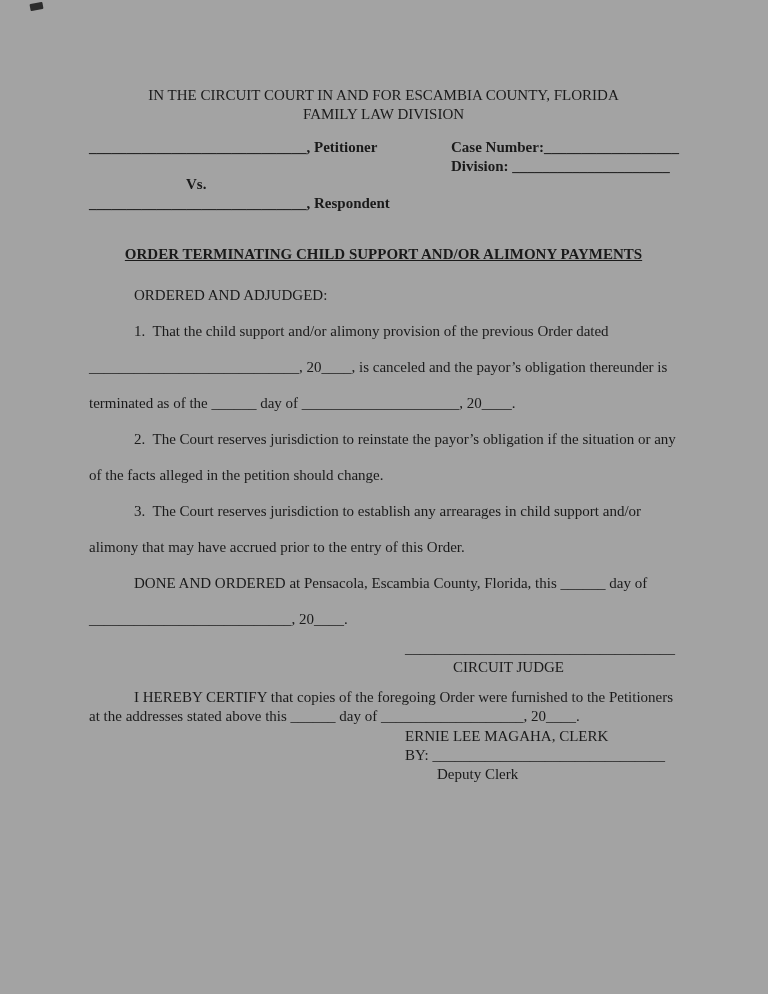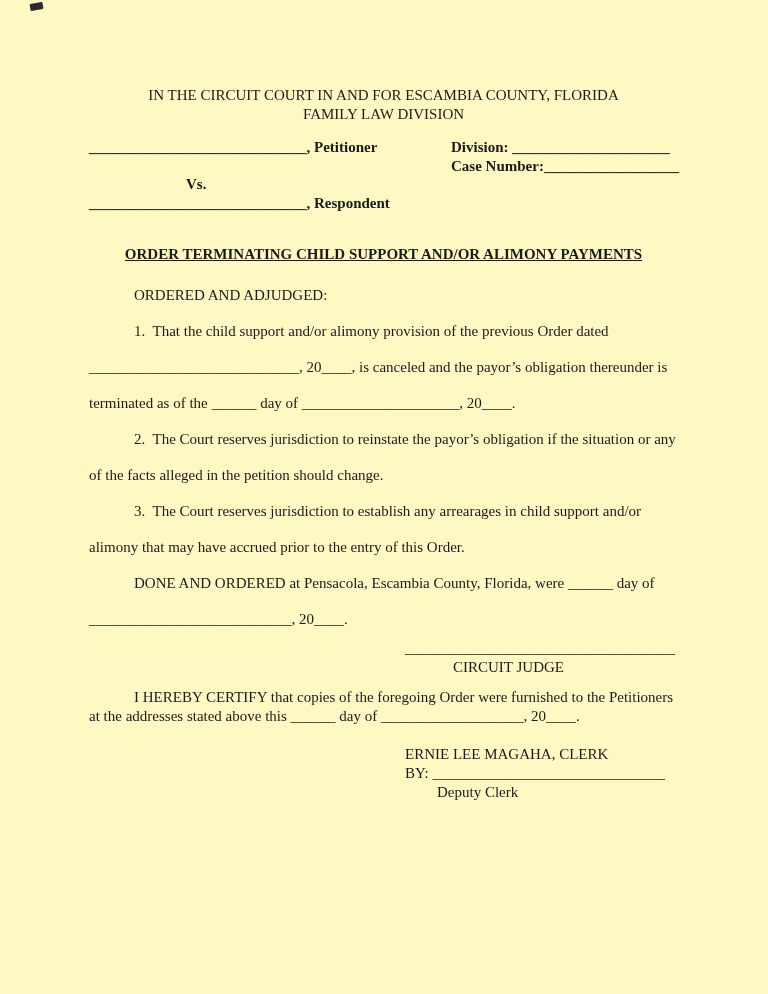--- a/index.html
+++ b/index.html
@@ -5,21 +5,21 @@
   html, body {
     margin: 0;
     padding: 0;
     background: #ffffff;
   }
   .page {
     position: relative;
     width: 768px;
     height: 994px;
     margin: 0 auto;
-    background: #fef9c3;
+    background: #a3a3a3;
     font-family: "Liberation Serif", "DejaVu Serif", serif;
     font-size: 15px;
     color: #1a1a1a;
     padding: 86px 90px 4px 89px;
     box-sizing: border-box;
     overflow: hidden;
   }
   .artifact {
     position: absolute;
     left: 30px;
@@ -72,21 +72,21 @@
     white-space: nowrap;
   }
   .sig-label { padding-left: 48px; }
   .certificate {
     margin: 11px 0 0 0;
     line-height: 19px;
     text-indent: 45px;
     white-space: pre-wrap;
   }
   .clerk-name {
-    margin-top: 19px;
+    margin-top: 1px;
     margin-left: 316px;
     line-height: 19px;
     white-space: nowrap;
   }
   .by-line {
     margin-left: 316px;
     line-height: 19px;
     white-space: nowrap;
   }
   .deputy {
@@ -106,33 +106,33 @@
     <div>FAMILY LAW DIVISION</div>
   </div>
 
   <div class="caption">
     <div class="cap-left">
       <div>_____________________________, Petitioner</div>
       <div class="vs">Vs.</div>
       <div>_____________________________, Respondent</div>
     </div>
     <div class="cap-right">
+      <div>Case Number:__________________</div>
       <div>Division: _____________________</div>
-      <div>Case Number:__________________</div>
     </div>
   </div>
 
   <div class="doc-title">ORDER TERMINATING CHILD SUPPORT AND/OR ALIMONY PAYMENTS</div>
 
   <div class="body-block">
     <p class="para">ORDERED AND ADJUDGED:</p>
     <p class="para">1.  That the child support and/or alimony provision of the previous Order dated ____________________________, 20____, is canceled and the payor’s obligation thereunder is terminated as of the ______ day of _____________________, 20____.</p>
     <p class="para">2.  The Court reserves jurisdiction to reinstate the payor’s obligation if the situation or any of the facts alleged in the petition should change.</p>
     <p class="para">3.  The Court reserves jurisdiction to establish any arrearages in child support and/or alimony that may have accrued prior to the entry of this Order.</p>
-    <p class="para">DONE AND ORDERED at Pensacola, Escambia County, Florida, were ______ day of ___________________________, 20____.</p>
+    <p class="para">DONE AND ORDERED at Pensacola, Escambia County, Florida, this ______ day of ___________________________, 20____.</p>
   </div>
 
   <div class="sig-block">
     <div>____________________________________</div>
     <div class="sig-label">CIRCUIT JUDGE</div>
   </div>
 
   <p class="certificate">I HEREBY CERTIFY that copies of the foregoing Order were furnished to the Petitioners at the addresses stated above this ______ day of ___________________, 20____.</p>
 
   <div class="clerk-name">ERNIE LEE MAGAHA, CLERK</div>

